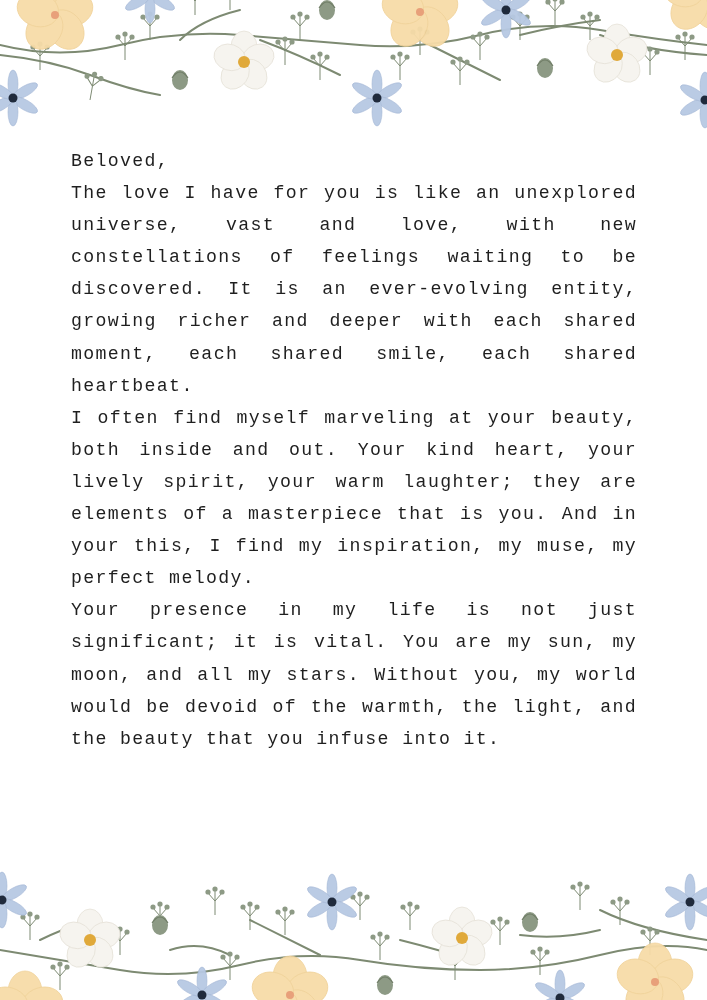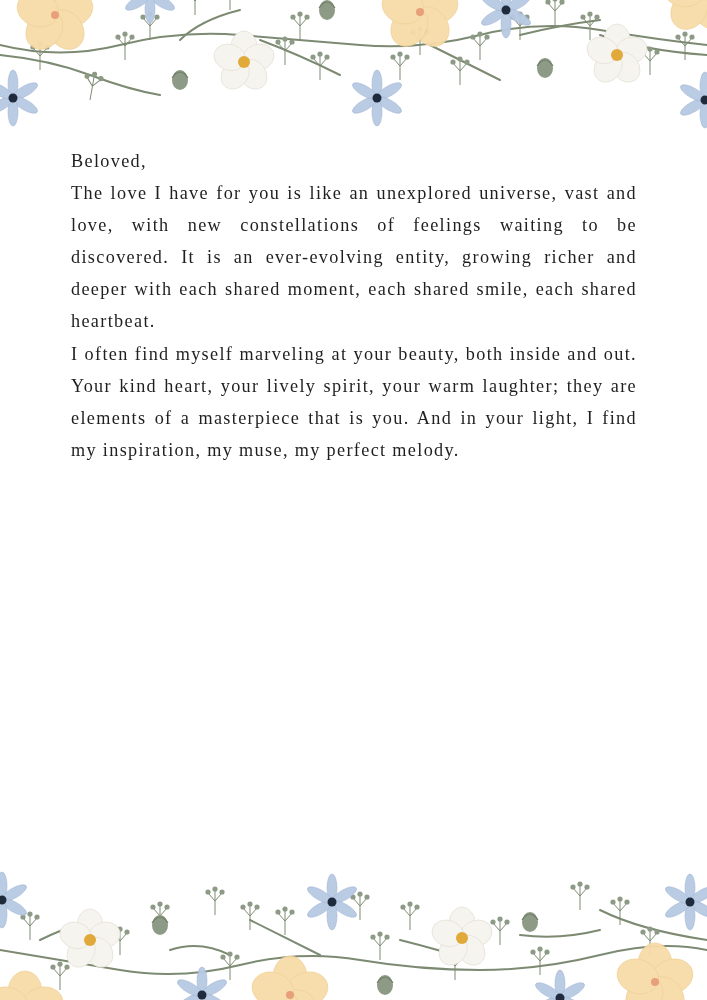--- a/index.html
+++ b/index.html
@@ -5,21 +5,21 @@
     html, body { margin: 0; padding: 0; background: #ffffff; }
     body { width: 707px; height: 1000px; position: relative; overflow: hidden; }
     .border { position: absolute; left: 0; width: 707px; height: 140px; }
     .border.top { top: 0; }
     .border.bottom { top: 860px; }
     .letter {
       position: absolute;
       left: 71px;
       top: 145px;
       width: 566px;
-      font-family: Liberation Serif, serif;
+      font-family: Liberation Mono, monospace;
       font-size: 18.2px;
       line-height: 32.1px;
       letter-spacing: 1.35px;
       color: #1f1f1f;
       text-align: justify;
       font-weight: 300;
     }
     .letter p { margin: 0; }
     .salutation { text-align: left; }
   </style>
@@ -110,21 +110,22 @@
   <use href="#whiteFlower" x="244" y="62"></use>
   <use href="#whiteFlower" x="617" y="55"></use>
   <use href="#bud" x="180" y="80"></use>
   <use href="#bud" x="327" y="10"></use>
   <use href="#bud" x="545" y="68"></use>
 </svg>
 
 <div class="letter">
   <p class="salutation">Beloved,</p>
   <p>The love I have for you is like an unexplored universe, vast and love, with new constellations of feelings waiting to be discovered. It is an ever-evolving entity, growing richer and deeper with each shared moment, each shared smile, each shared heartbeat.</p>
-  <p>I often find myself marveling at your beauty, both inside and out. Your kind heart, your lively spirit, your warm laughter; they are elements of a masterpiece that is you. And in your light, I find my inspiration, my muse, my perfect melody.</p>
+  <p>I often find myself marveling at your beauty, both inside and out. Your kind heart, your lively spirit, your warm laughter; they are elements of a masterpiece that is you. And in your this, I find my inspiration, my muse, my perfect melody.</p>
+  <p>Your presence in my life is not just significant; it is vital. You are my sun, my moon, and all my stars. Without you, my world would be devoid of the warmth, the light, and the beauty that you infuse into it.</p>
 </div>
 
 <svg class="border bottom" viewBox="0 0 707 140" xmlns="http://www.w3.org/2000/svg">
   <defs>
     <g id="bBlue">
       <g fill="#b7c9e3" stroke="#9fb3d3" stroke-width="0.6" opacity="0.95">
         <ellipse cx="0" cy="-14" rx="5" ry="14"></ellipse>
         <ellipse cx="0" cy="-14" rx="5" ry="14" transform="rotate(60)"></ellipse>
         <ellipse cx="0" cy="-14" rx="5" ry="14" transform="rotate(120)"></ellipse>
         <ellipse cx="0" cy="-14" rx="5" ry="14" transform="rotate(180)"></ellipse>

